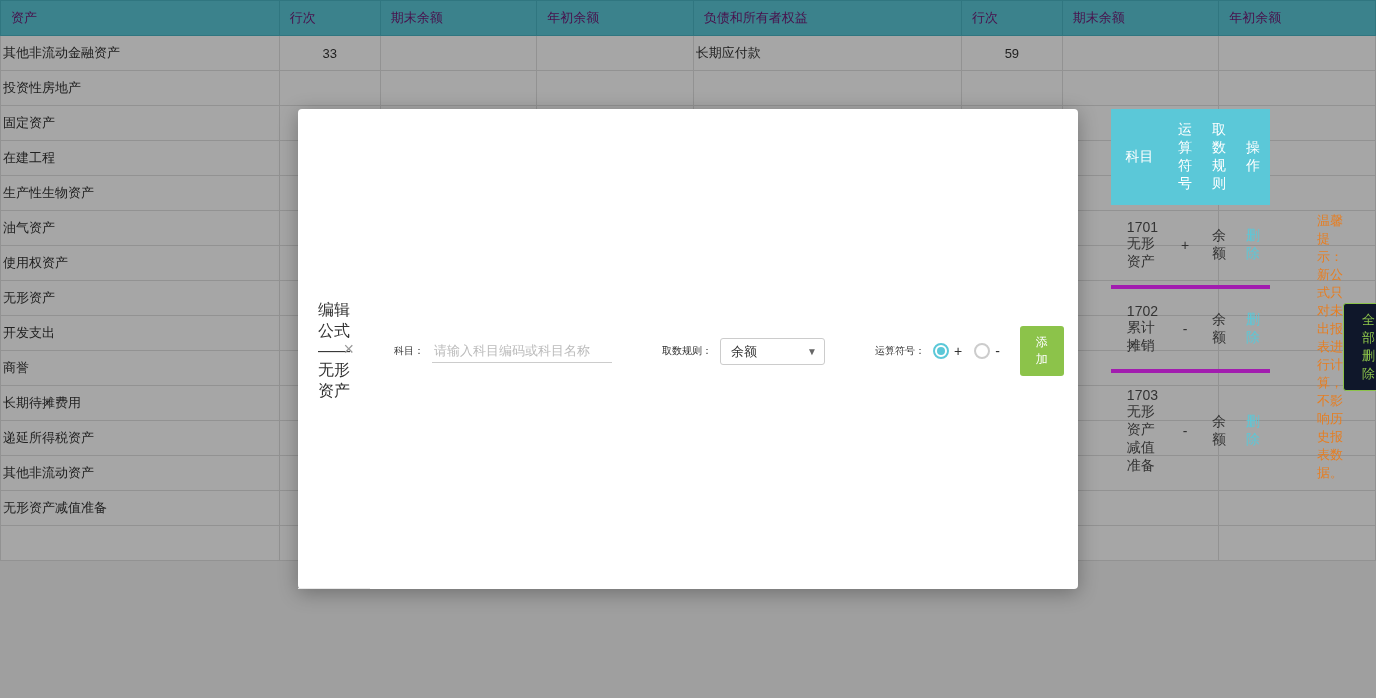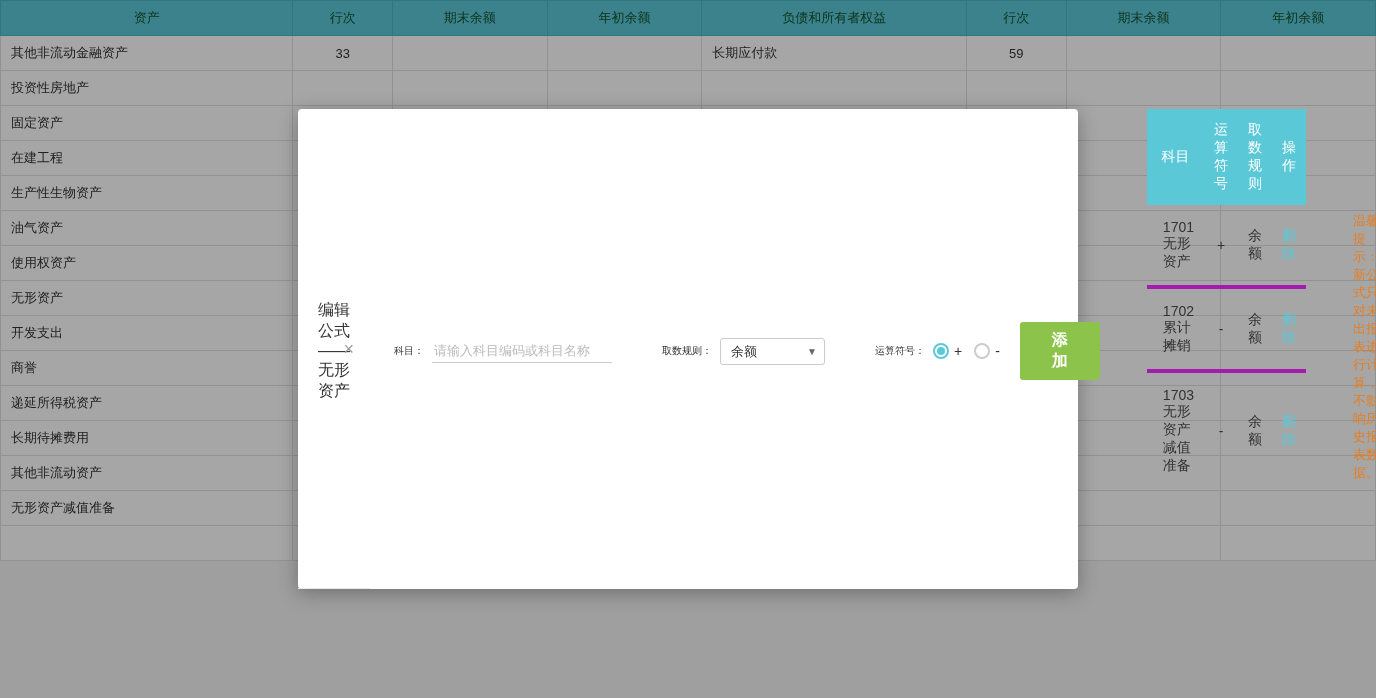--- a/index.html
+++ b/index.html
@@ -22,38 +22,38 @@
     }
 
     .bg-table {
       width: 100%;
       border-collapse: collapse;
       font-size: 13px;
     }
 
     .bg-table th {
       background: #5bc8d8;
-      color: #14532d;
+      color: #701a75;
       padding: 8px 10px;
-      text-align: center;
+      text-align: left;
       border: 1px solid #4ab5c5;
       font-weight: normal;
     }
 
     .bg-table td {
       padding: 8px 10px;
       text-align: center;
       border: 1px solid #e0e0e0;
       background: #fff;
       color: #333;
     }
 
     .bg-table td.left-label {
       text-align: left;
-      padding-left: 10px;
+      padding-left: 2px;
     }
 
     
     .overlay {
       position: absolute;
       top: 0; left: 0;
       width: 100%; height: 100%;
       background: rgba(0,0,0,0.35);
       display: flex;
       align-items: center;
@@ -209,25 +209,24 @@
     .radio-label {
       font-size: 14px;
       color: #333;
     }
 
     .add-btn {
       background: #8cc34a;
       color: #fff;
       border: none;
       border-radius: 3px;
-      padding: 8px 32px;
-      font-size: 16px;
+      padding: 8px 16px;
+      font-size: 12px;
       cursor: pointer;
       margin-left: auto;
-      font-weight: bold;
     }
 
     
     .modal-table-wrap {
       padding: 0 23px;
       flex: 1;
     }
 
     .modal-table {
       width: 100%;
@@ -418,31 +417,31 @@
       <td class="left-label">商誉</td>
       <td></td>
       <td></td>
       <td></td>
       <td class="left-label"></td>
       <td></td>
       <td></td>
       <td></td>
     </tr>
         <tr>
+      <td class="left-label">长期待摊费用</td>
+      <td></td>
+      <td></td>
+      <td></td>
+      <td class="left-label"></td>
+      <td></td>
+      <td></td>
+      <td></td>
+    </tr>
+        <tr>
       <td class="left-label">递延所得税资产</td>
-      <td></td>
-      <td></td>
-      <td></td>
-      <td class="left-label"></td>
-      <td></td>
-      <td></td>
-      <td></td>
-    </tr>
-        <tr>
-      <td class="left-label">长期待摊费用</td>
       <td></td>
       <td></td>
       <td></td>
       <td class="left-label"></td>
       <td></td>
       <td></td>
       <td></td>
     </tr>
         <tr>
       <td class="left-label">其他非流动资产</td>

